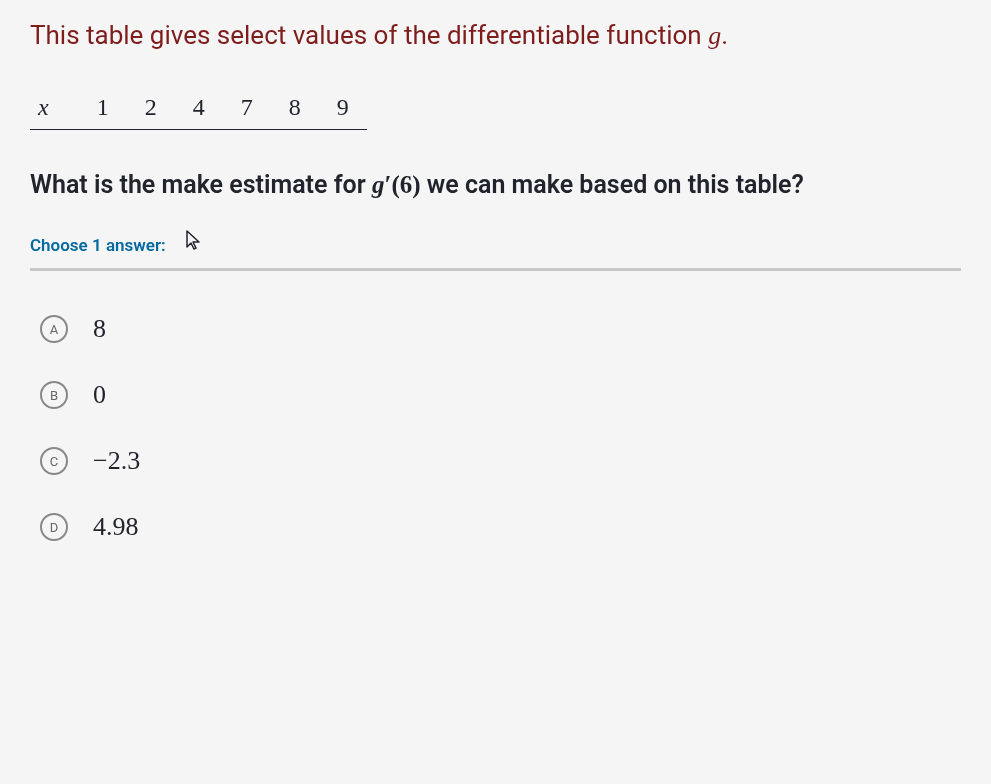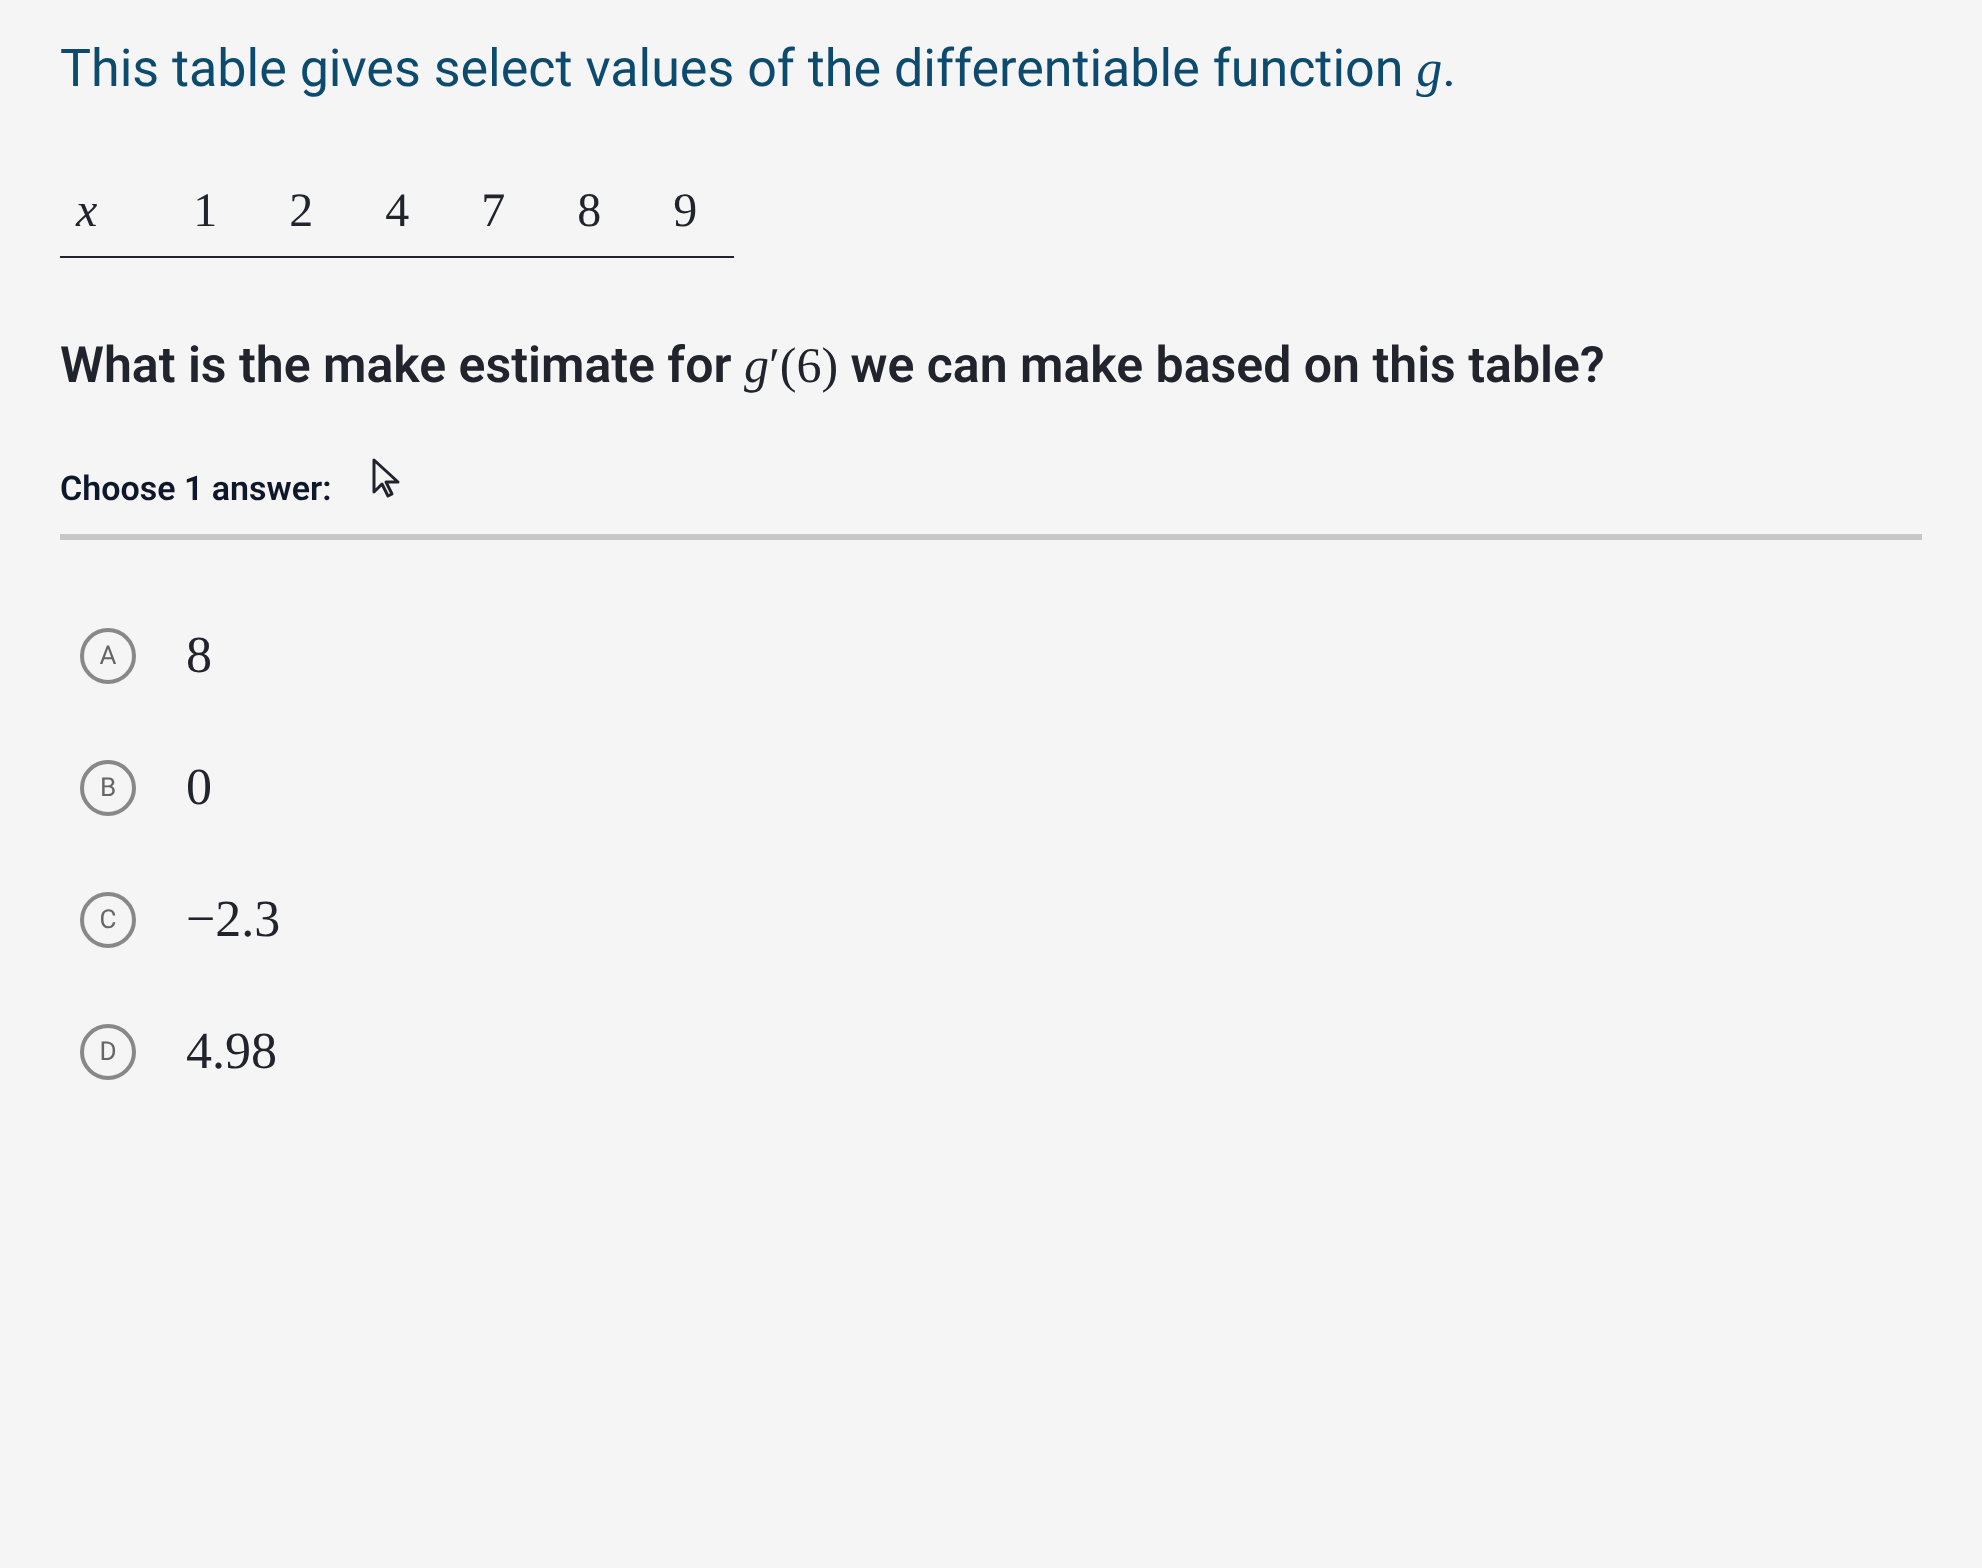--- a/index.html
+++ b/index.html
@@ -10,21 +10,21 @@
     body {
       font-family: -apple-system, BlinkMacSystemFont, "Segoe UI", Roboto, sans-serif;
       background: #f5f5f5;
       padding: 20px 30px;
       color: #21242c;
       width: 991px;
       height: 784px;
     }
     .intro {
       font-size: 26px;
-      color: #0c4a6e;
+      color: #7f1d1d;
       margin-bottom: 35px;
       font-weight: 400;
     }
     .intro .mathvar {
       font-family: "Times New Roman", serif;
       font-style: italic;
     }
     .table-wrap {
       margin-bottom: 40px;
     }
@@ -50,26 +50,26 @@
       font-style: italic;
     }
     .question {
       font-size: 25px;
       font-weight: 600;
       color: #21242c;
       margin-bottom: 30px;
     }
     .question .mathexpr {
       font-family: "Times New Roman", serif;
-      font-weight: 400;
+      font-weight: 700;
     }
     .choose {
       font-size: 17px;
       font-weight: 600;
-      color: #0f172a;
+      color: #0369a1;
       margin-bottom: 12px;
     }
     .cursor {
       display: inline-block;
       margin-left: 15px;
       font-size: 20px;
     }
     hr.divider {
       border: none;
       border-top: 3px solid #c7c7c7;

